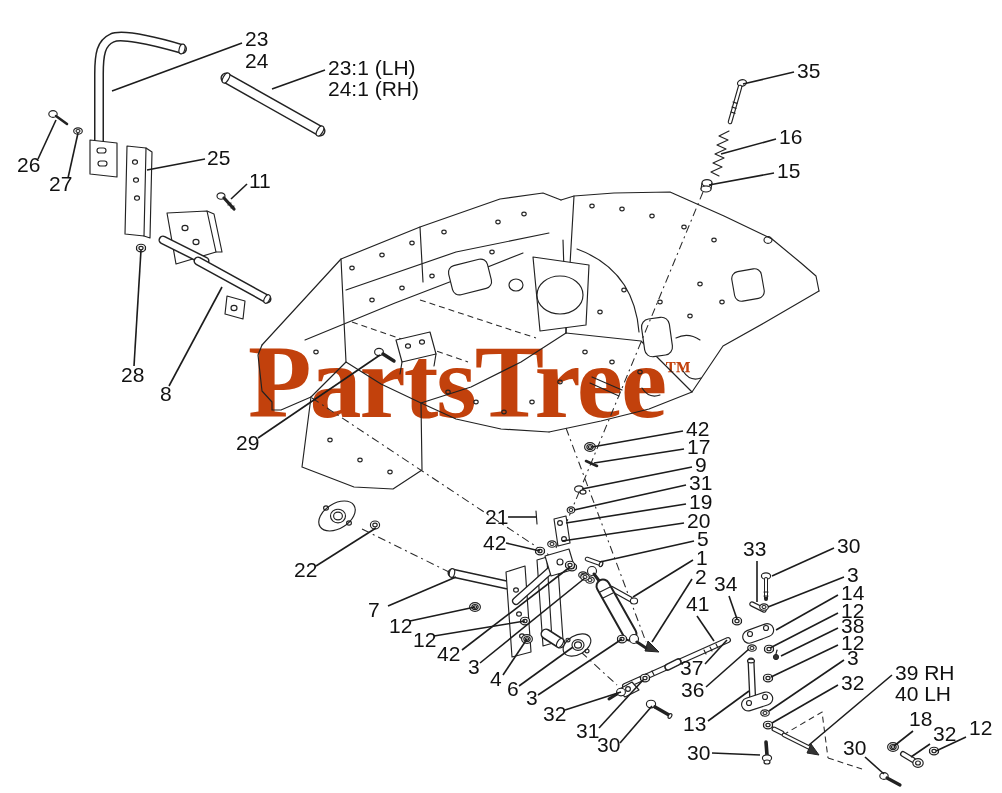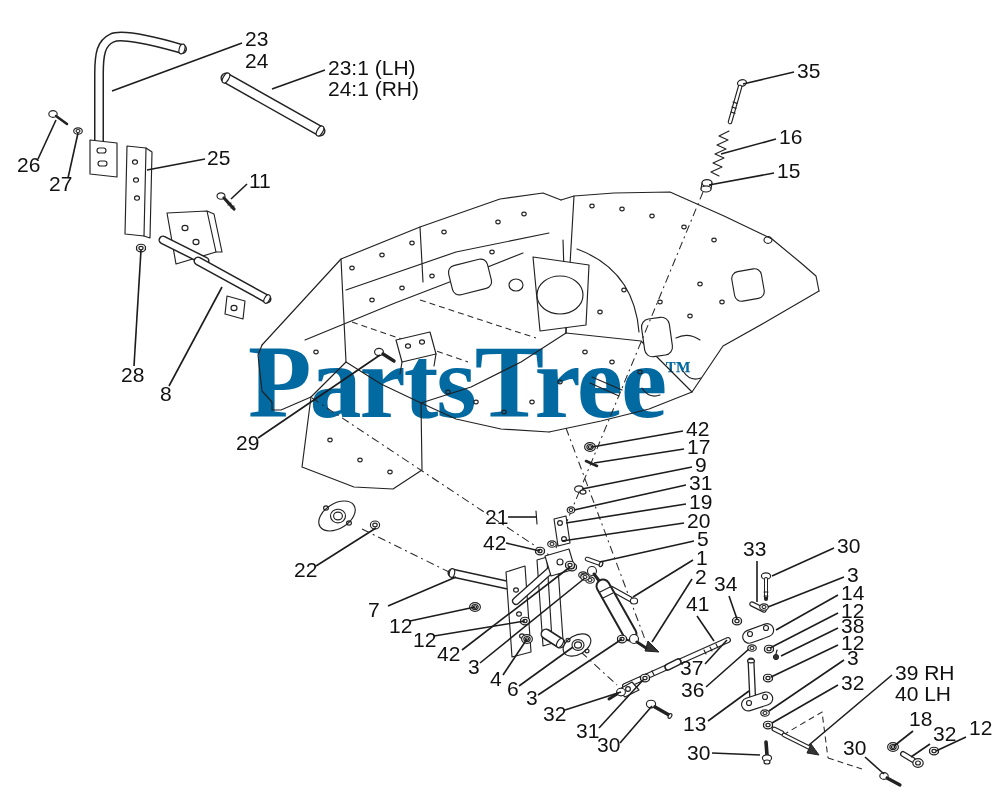--- a/index.html
+++ b/index.html
@@ -1,20 +1,20 @@
 <!DOCTYPE html>
 <html><head>
 <meta charset="utf-8">
 <style>
   html,body{margin:0;padding:0;background:#fff;}
   .stage{position:relative;width:1002px;height:793px;background:#ffffff;overflow:hidden;
          font-family:"Liberation Sans",sans-serif;}
   .watermark{position:absolute;left:248px;top:330px;z-index:0;
              font-family:"Liberation Serif",serif;font-weight:bold;
-             font-size:104px;letter-spacing:-2px;color:#0369a1;line-height:1;
+             font-size:104px;letter-spacing:-2px;color:#c2410c;line-height:1;
              user-select:none;white-space:nowrap;}
   .watermark .tm{font-size:26px;vertical-align:38px;letter-spacing:0;}
   svg.art{position:absolute;left:0;top:0;z-index:1;}
   .ln{stroke:#222;fill:none;stroke-width:1.15;stroke-linejoin:round;stroke-linecap:round;}
   .fw{fill:#fff;stroke:#222;stroke-width:1.15;stroke-linejoin:round;}
   .dash{stroke:#2a2a2a;stroke-width:1.05;fill:none;stroke-dasharray:8 4 2 4;}
   .dsh2{stroke:#2a2a2a;stroke-width:1.05;fill:none;stroke-dasharray:6 4;}
   .tO{stroke:#222;fill:none;stroke-linecap:round;}
   .tW{stroke:#fff;fill:none;stroke-linecap:round;}
   .dk{fill:#333;stroke:#222;stroke-width:1;}

